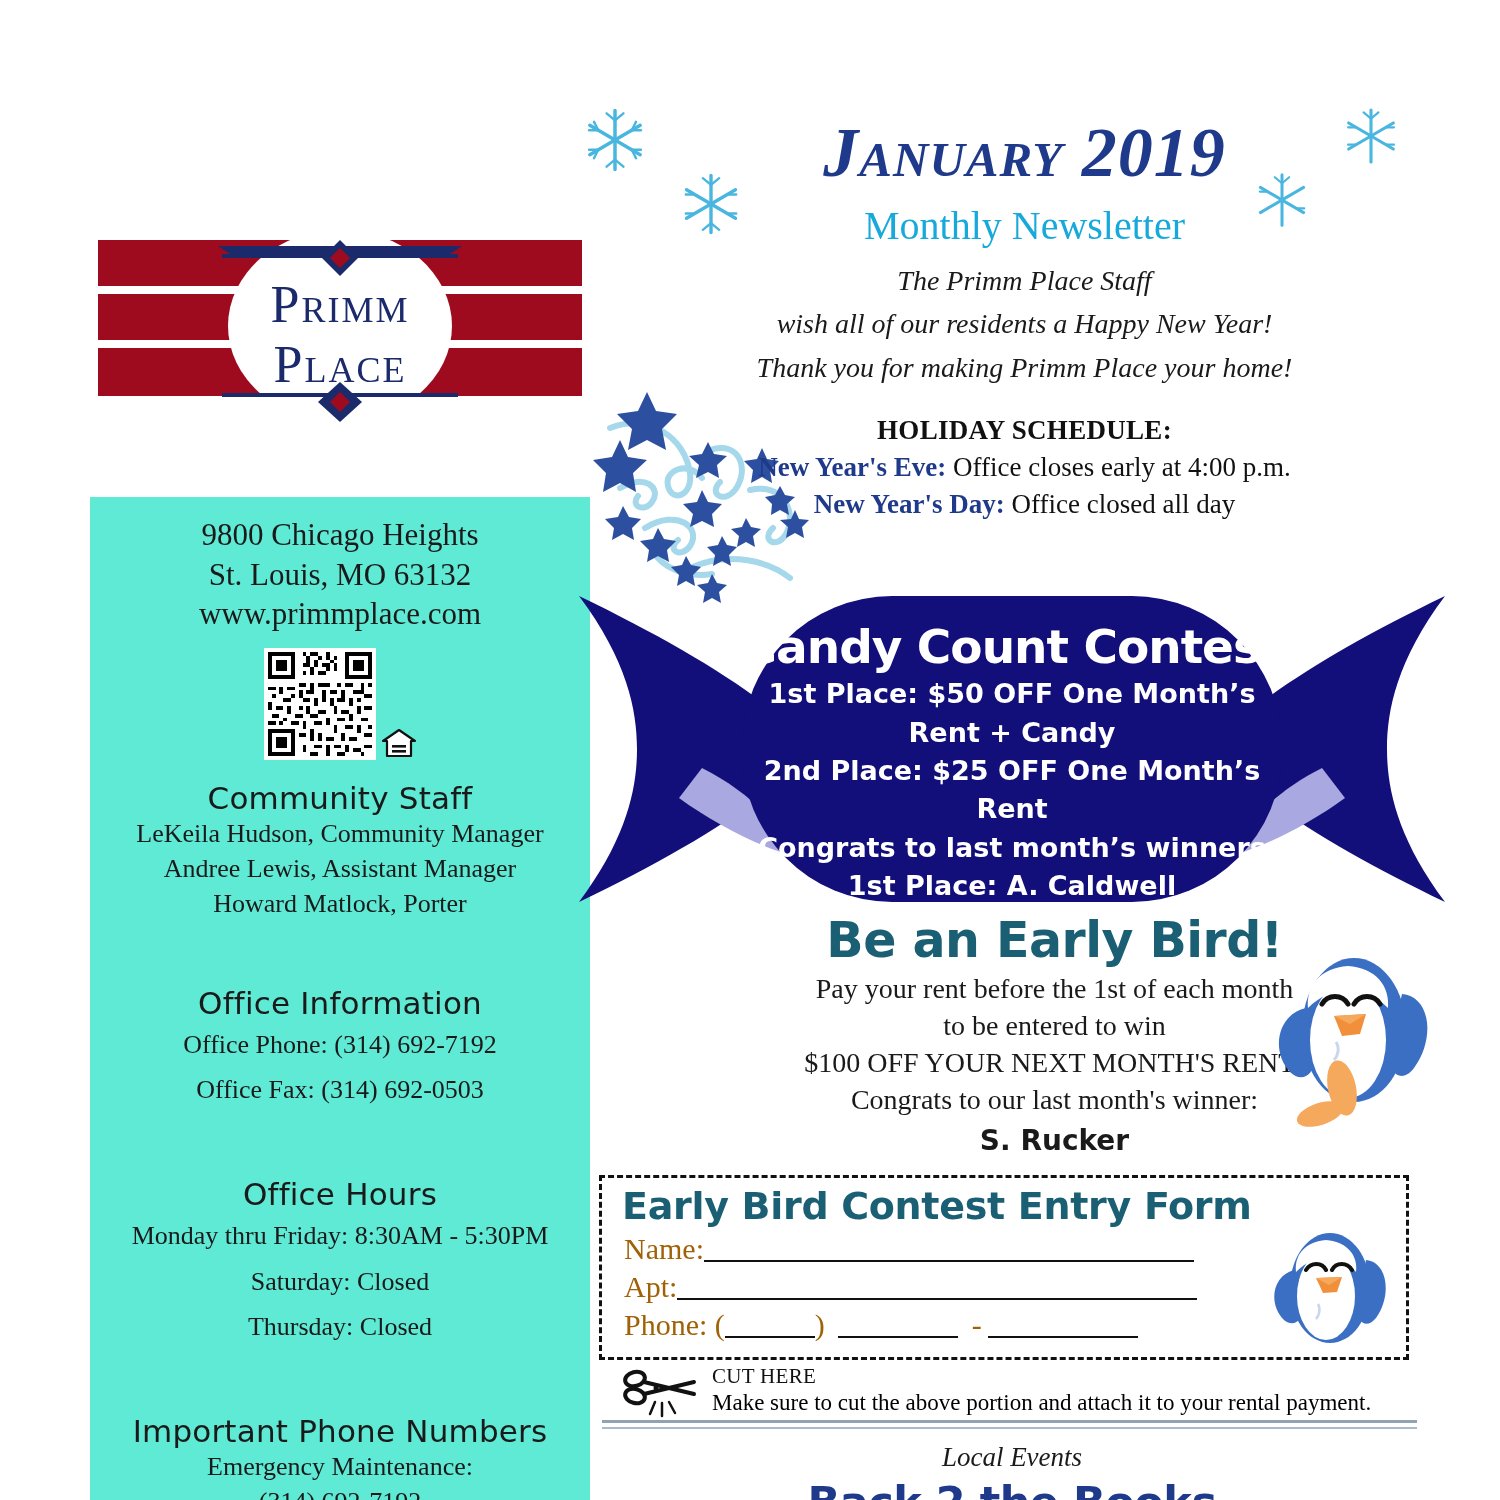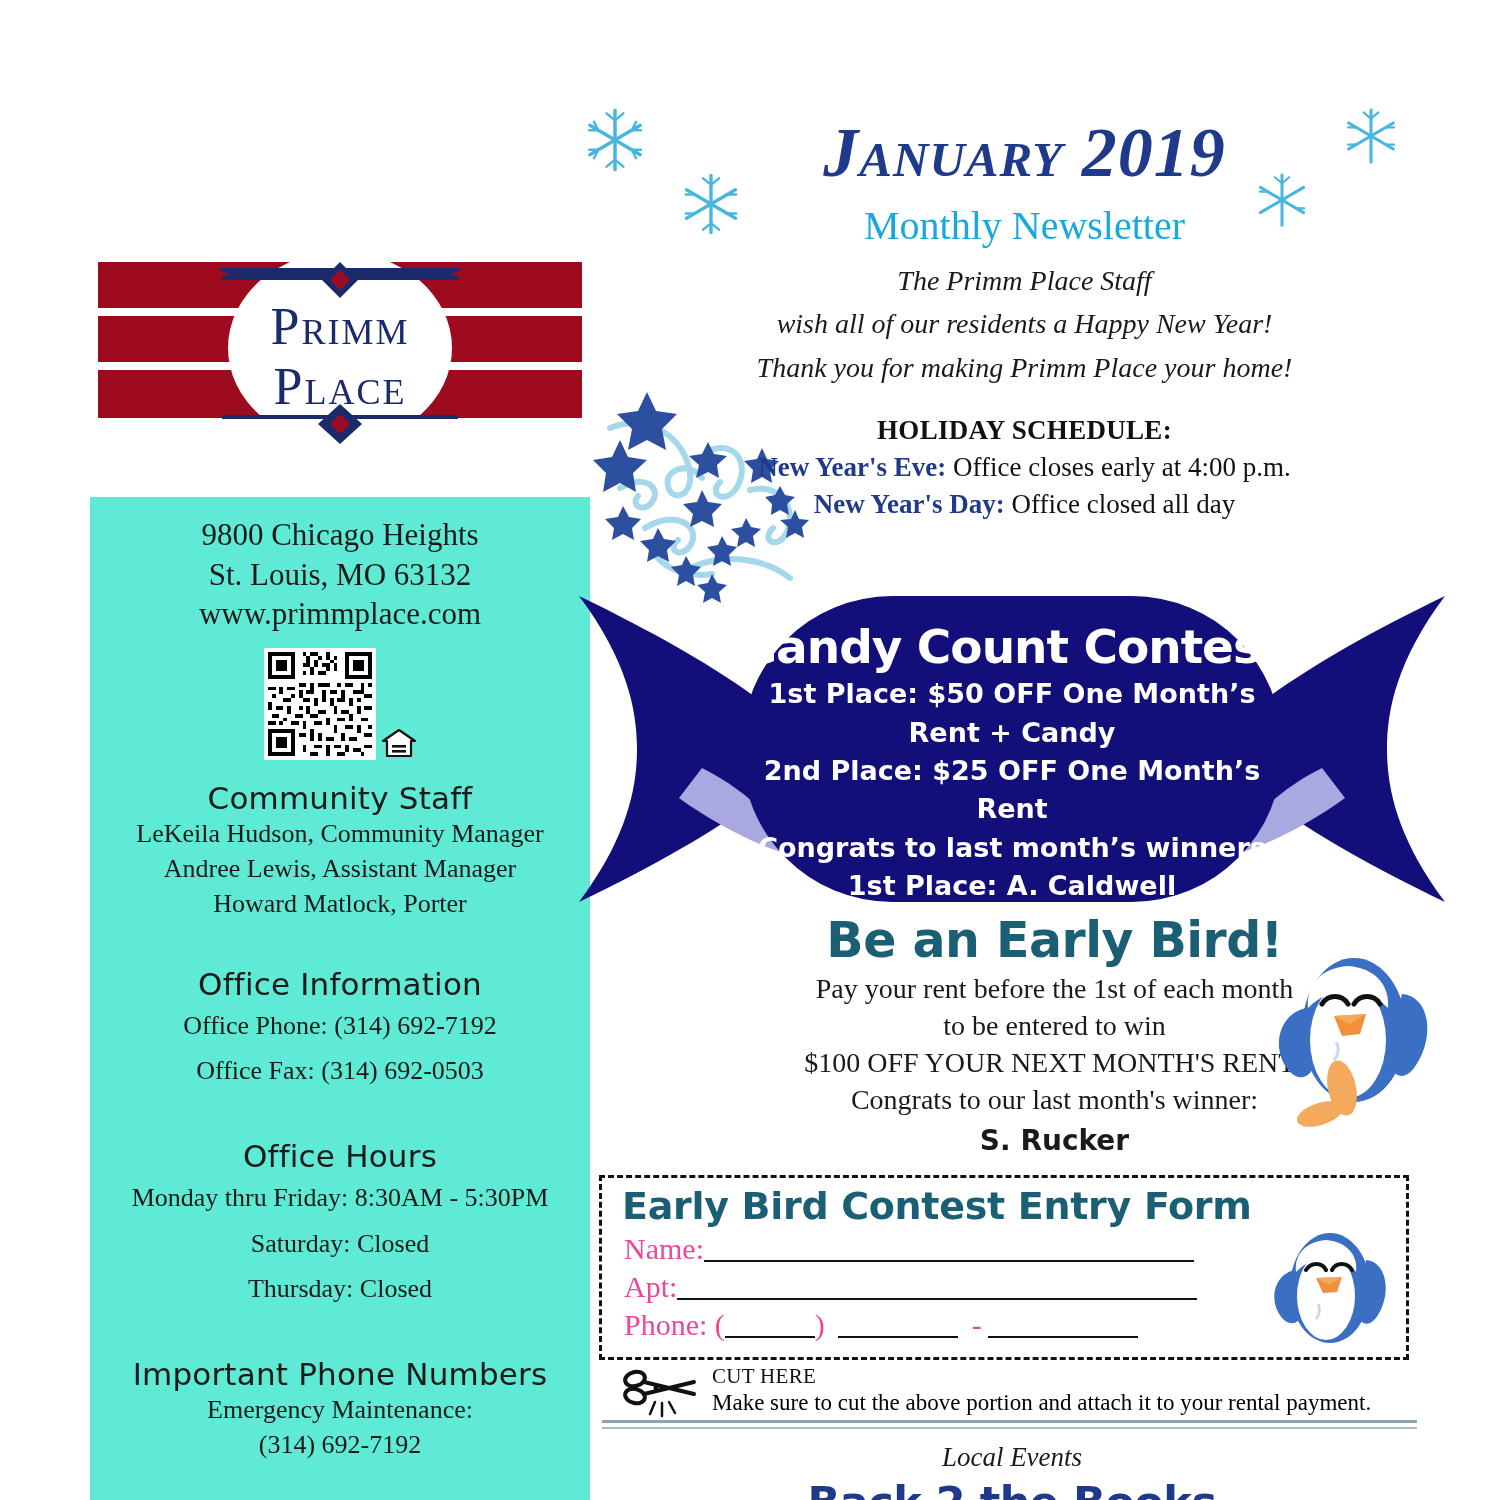--- a/index.html
+++ b/index.html
@@ -7,21 +7,21 @@
     width:1500px;height:1500px;overflow:hidden;
     background:#ffffff;
     font-family:"Liberation Serif", serif;
     position:relative;
   }
   .page{position:relative;width:1500px;height:1500px;}
 
   
   .left-col{position:absolute;left:0;top:0;width:595px;height:1500px;}
 
-  .logo-wrap{position:absolute;left:90px;top:252px;width:500px;height:192px;}
+  .logo-wrap{position:absolute;left:90px;top:230px;width:500px;height:192px;}
   .logo-svg{display:block;width:500px;height:192px;}
 
   .sidebar{
     position:absolute;left:90px;top:497px;width:500px;height:1003px;
     background:#5eead4;
     text-align:center;
   }
   .sb-addr{padding-top:18px;}
   .sb-addr div{font-size:31px;color:#1a1a1a;line-height:1.28;}
   .qr-row{margin-top:14px;display:flex;justify-content:center;align-items:flex-end;gap:6px;}
@@ -29,21 +29,21 @@
   .eho{width:34px;height:30px;margin-bottom:2px;}
 
   .sb-h{
     font-family:"DejaVu Sans", sans-serif;
     font-size:31px;font-weight:400;color:#1a1a1a;
     letter-spacing:.2px;line-height:1.2;
   }
   .sb-line{font-size:26px;color:#1a1a1a;line-height:1.34;}
   .sb-line.sp{line-height:1.75;}
   .blk{margin-top:20px;}
-  .blk.gap{margin-top:44px;}
+  .blk.gap{margin-top:63px;}
 
   
   .right-col{position:absolute;left:572px;top:0;width:905px;height:1500px;}
 
   .masthead{position:relative;text-align:center;padding-top:118px;}
   .month-title{
     font-family:"Liberation Serif", serif;
     font-size:70px;color:#1f3a8a;font-style:italic;
     letter-spacing:1px;line-height:1;margin:0;
     font-variant:small-caps;
@@ -88,21 +88,21 @@
   
   .form-box{
     position:absolute;left:27px;top:1175px;width:810px;height:185px;
     border:3px dashed #111;box-sizing:border-box;
   }
   .form-title{
     font-family:"DejaVu Sans", sans-serif;
     font-weight:bold;font-size:38px;color:#1a5f73;
     margin:6px 0 0 20px;letter-spacing:-.3px;
   }
-  .fld{font-size:30px;color:#ec4899;margin:4px 0 0 22px;white-space:nowrap;}
+  .fld{font-size:30px;color:#a16207;margin:4px 0 0 22px;white-space:nowrap;}
   .ul{
     display:inline-block;border-bottom:2.5px solid #111;
     vertical-align:-3px;
   }
   .form-penguin{position:absolute;right:12px;top:30px;width:130px;height:150px;}
 
   .cut-row{position:absolute;left:50px;top:1364px;width:800px;height:60px;display:flex;align-items:flex-start;}
   .scissors{width:82px;height:52px;flex:none;margin-top:2px;}
   .cut-txt{margin-left:8px;}
   .cut-txt .a{font-size:21px;color:#111;letter-spacing:.3px;}

